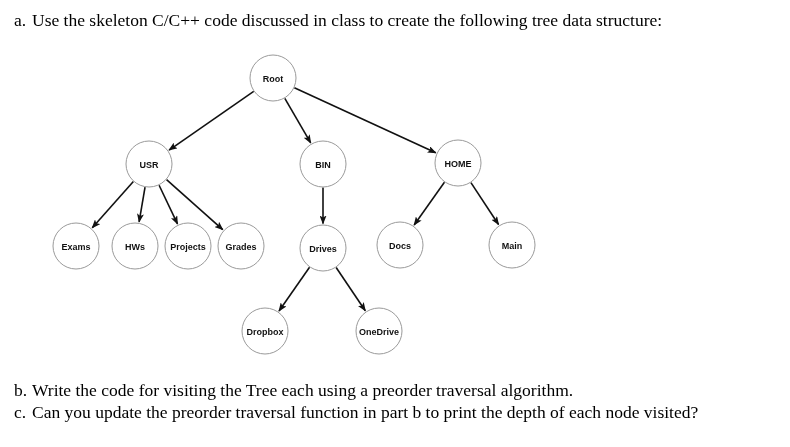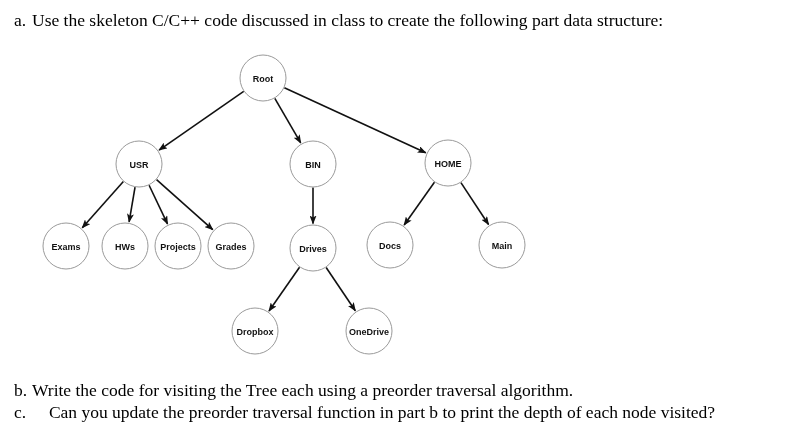--- a/index.html
+++ b/index.html
@@ -38,26 +38,26 @@
     text-align: left;
     padding-left: 14px;
     box-sizing: border-box;
   }
   .q-body {
     white-space: normal;
   }
   .q-a { top: 8px;  left: 0; width: 780px; }
   .q-b { top: 378px; left: 0; width: 780px; }
   .q-c { top: 400px; left: 0; width: 780px; }
-  .q-c .q-body { width: 700px; text-align: center; }
+  .q-c .q-body { width: 700px; }
 
   
   .diagram {
     position: absolute;
-    left: 2px;
+    left: 12px;
     top: 46px;
     width: 696px;
     height: 320px;
   }
   .diagram svg {
     display: block;
   }
   .node-label {
     font-family: "Liberation Sans", sans-serif;
     font-weight: bold;
@@ -77,21 +77,21 @@
     fill: none;
   }
 </style>
 </head>
 <body>
 
 <div class="page">
 
   <div class="q-item q-a">
     <span class="q-marker">a.</span>
-    <span class="q-body">Use the skeleton C/C++ code discussed in class to create the following part data structure:</span>
+    <span class="q-body">Use the skeleton C/C++ code discussed in class to create the following tree data structure:</span>
   </div>
 
   <div class="diagram">
     <svg id="tree-svg" width="790" height="320" viewBox="0 0 790 320">
       <defs>
         <marker id="arrowhead" markerWidth="9" markerHeight="7" refX="8" refY="3.5" orient="auto" markerUnits="userSpaceOnUse">
           <path d="M0,0 L9,3.5 L0,7 L2,3.5 Z" fill="#111111"></path>
         </marker>
       </defs>
       <g id="edges-layer">

